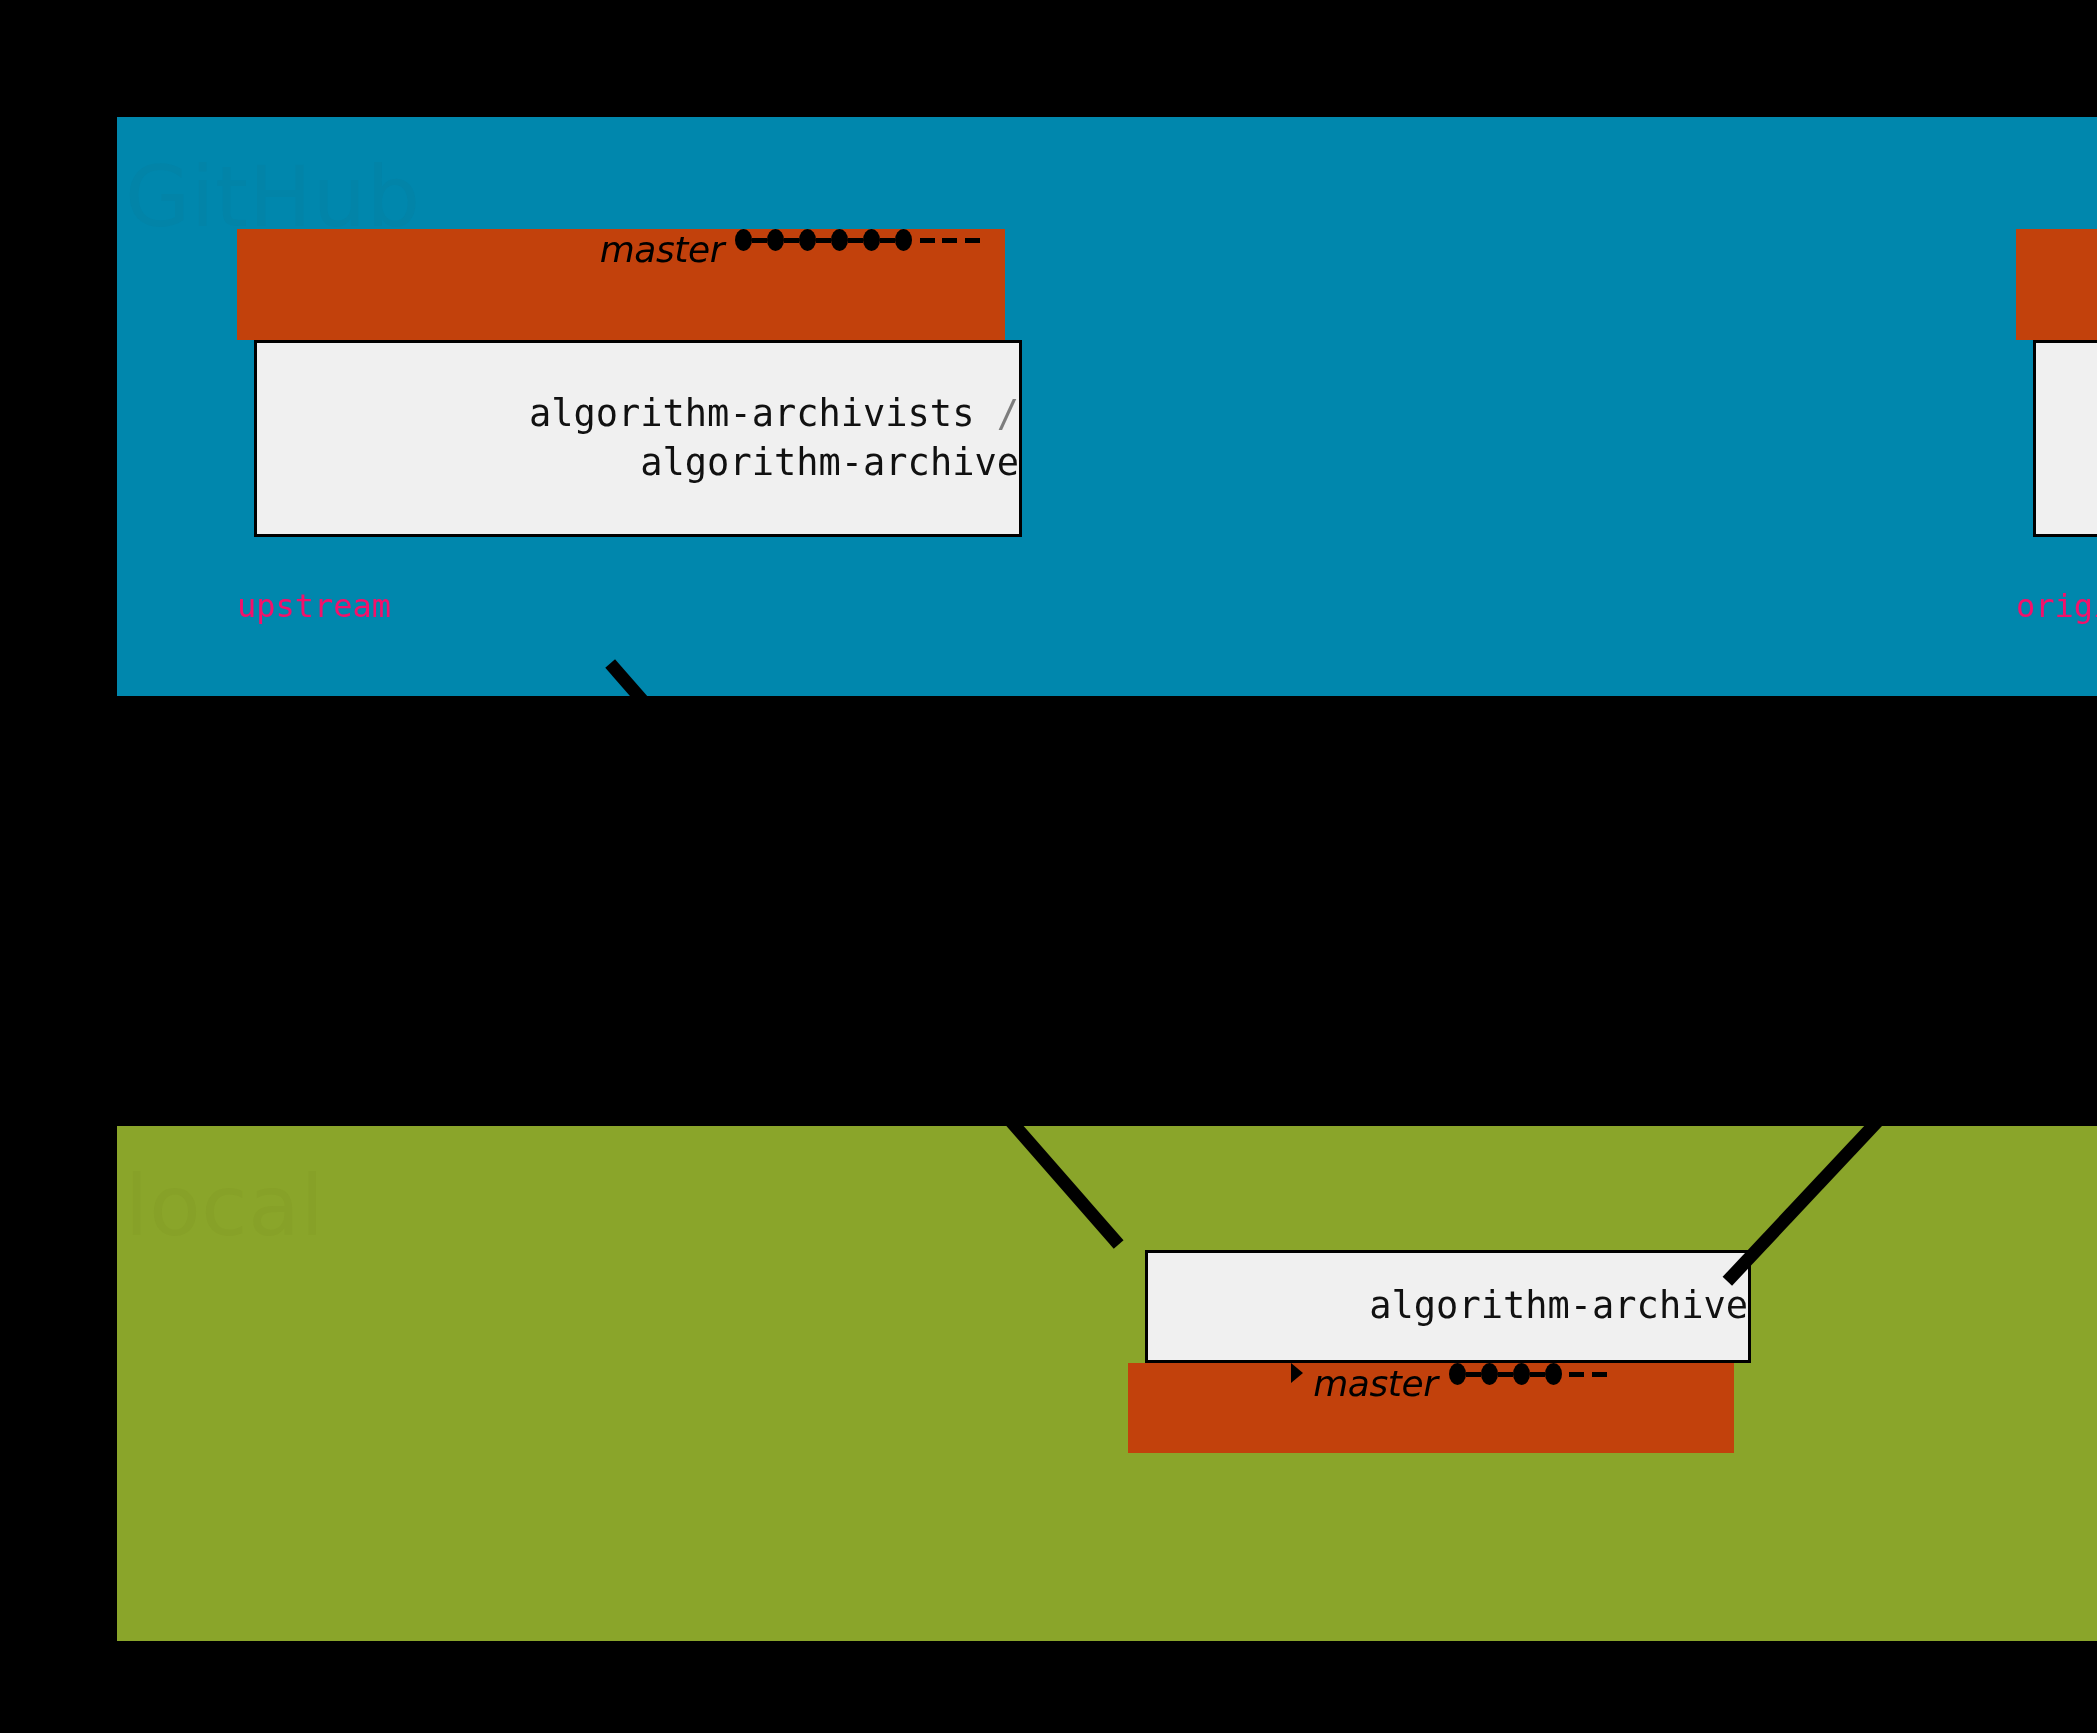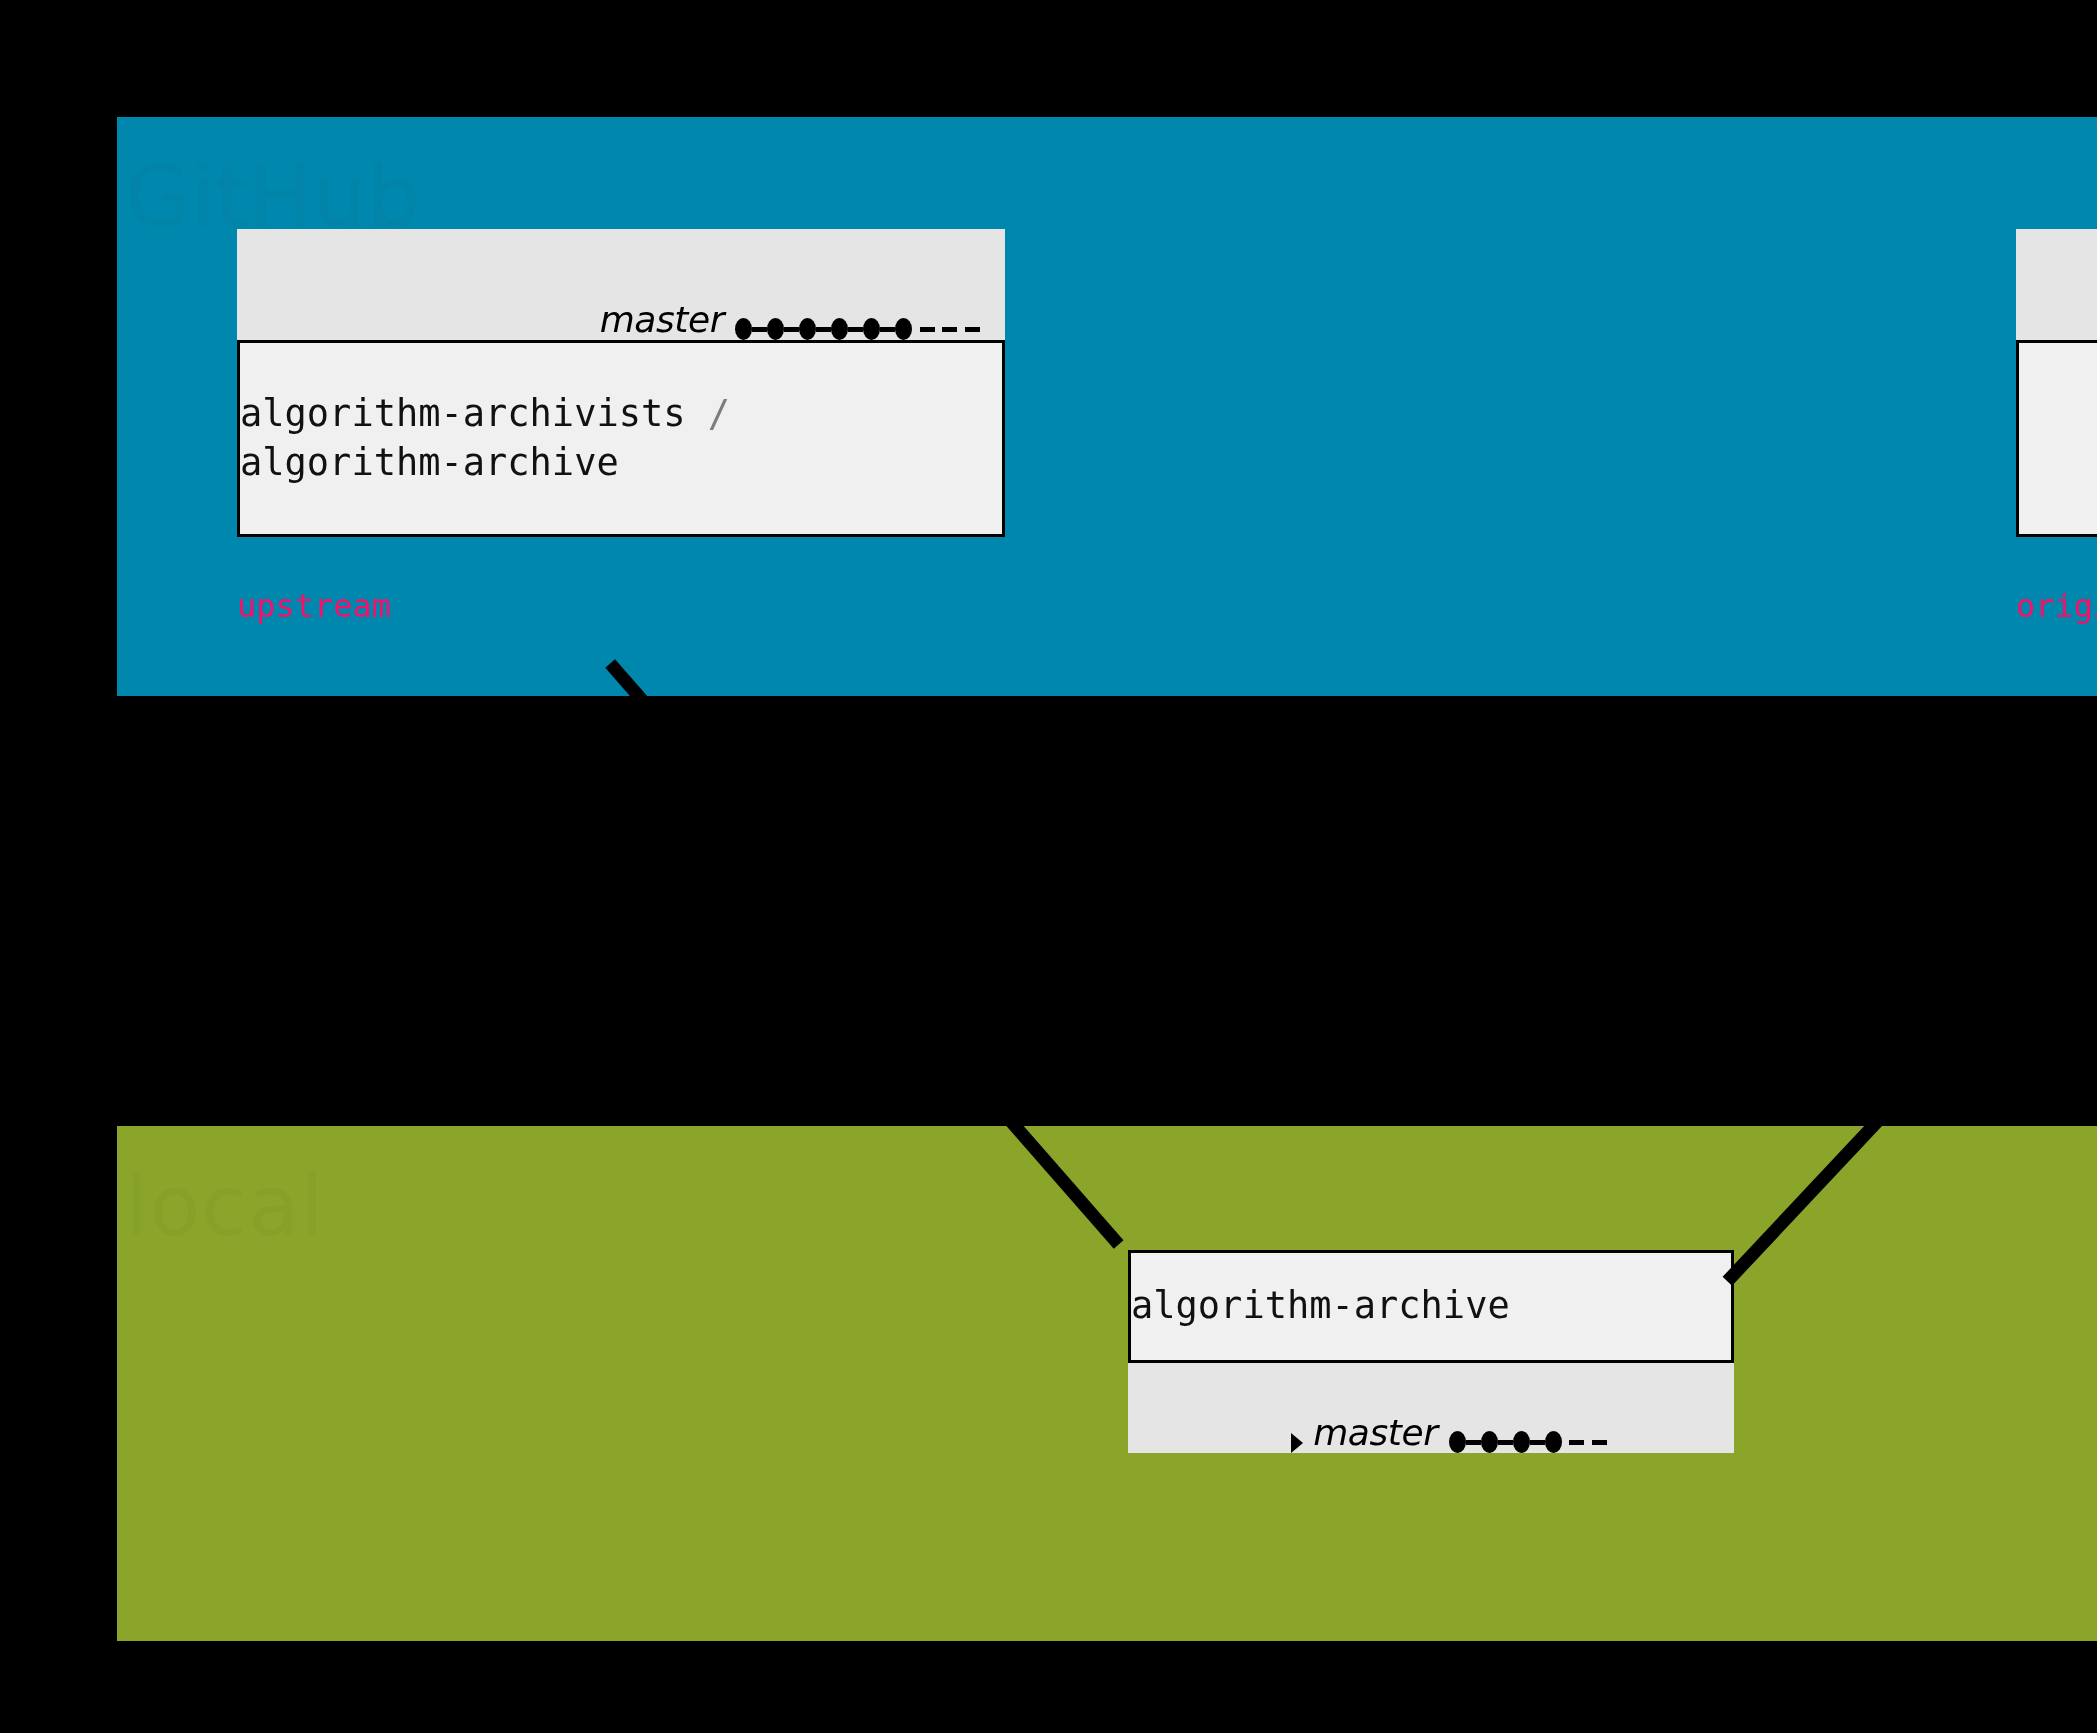--- a/index.html
+++ b/index.html
@@ -17,22 +17,22 @@
     font-size:84px;line-height:1;letter-spacing:0.8px;
     user-select:none;pointer-events:none;
   }
   #remote-zone .zone-watermark{color:#0284a8;}
   #local-zone  .zone-watermark{color:#87a128;}
 
   
   .repo{position:absolute;}
 
   .branch-strip{
-    background:#e5e5e5;
-    display:flex;align-items:flex-end;justify-content:flex-end;
+    background:#c2410c;
+    display:flex;align-items:flex-start;justify-content:flex-end;
     box-sizing:border-box;
     padding-left:36px;
   }
   .branch-strip.local-strip{justify-content:center;}
 
   .branch-name{
     font-family:"DejaVu Sans", sans-serif;
     font-style:italic;
     font-size:36px;
     color:#000;
@@ -59,22 +59,23 @@
   .commit-tail{display:flex;align-items:center;margin-left:1.7px;}
   .commit-tail .dash{width:15px;height:5px;background:#000;margin-left:7.6px;}
   .commit-tail .dash:first-child{margin-left:5.9px;}
 
   
   .repo-box{
     background:#f0f0f0;
     border:3.8px solid #000;
     box-sizing:border-box;
     display:flex;flex-direction:column;
-    align-items:flex-start;justify-content:center;
+    align-items:flex-end;justify-content:center;
     text-align:center;
+    margin-left:17px;
   }
   .repo-line{
     font-family:"DejaVu Sans Mono", monospace;
     font-size:37px;line-height:1.32;color:#111;white-space:nowrap;
   }
   .repo-line .slash{color:#7d7d7d;}
 
   .remote-label{
     position:absolute;
     font-family:"DejaVu Sans Mono", monospace;

